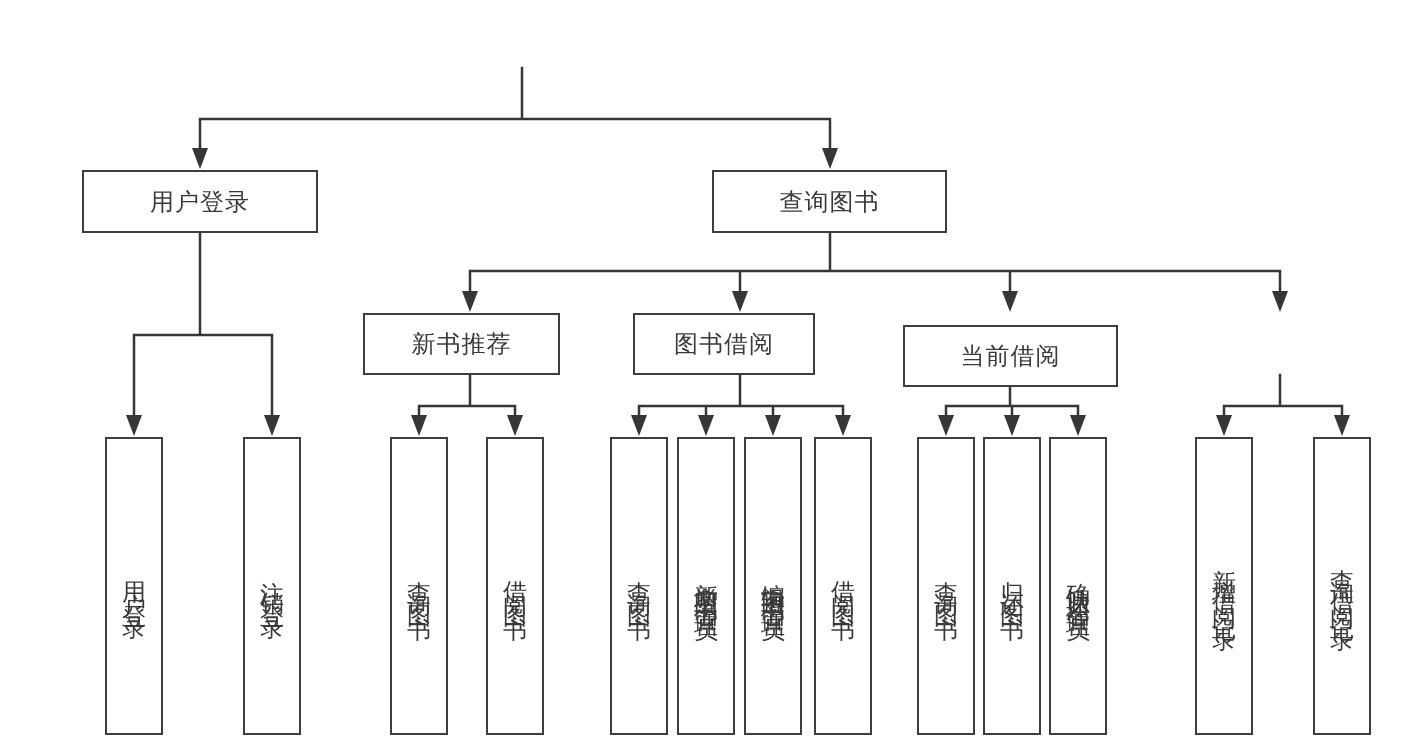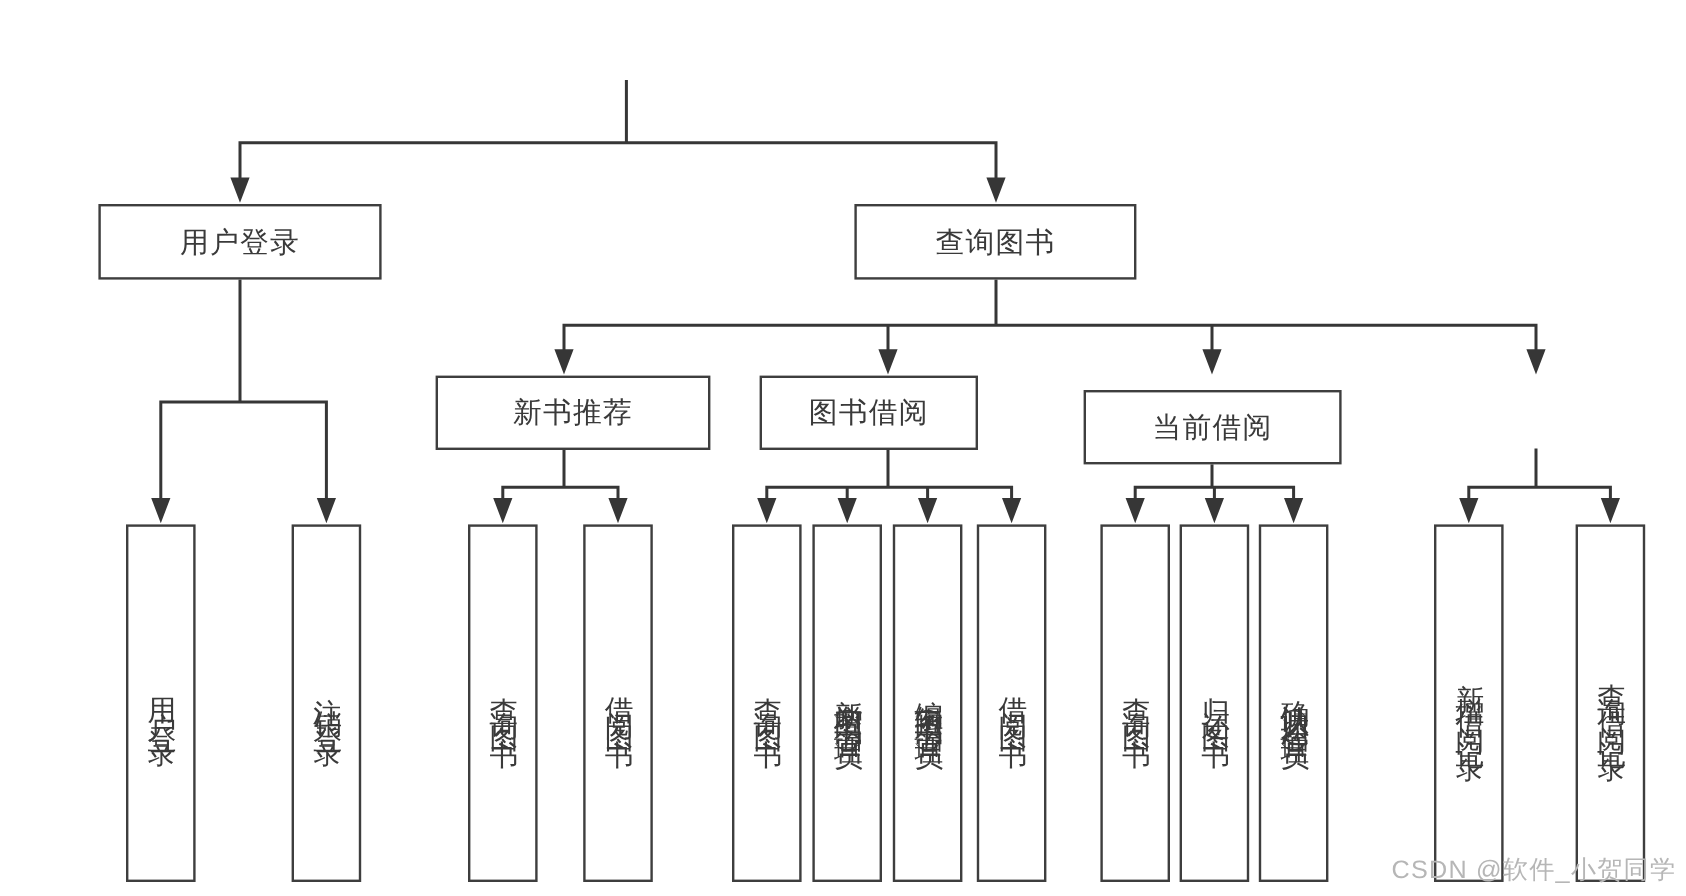--- a/index.html
+++ b/index.html
@@ -80,21 +80,21 @@
   </svg>
 
 
   <div class="box h" style="left:82px;top:170px;width:236px;height:63px">
     <span>用户登录</span>
   </div>
   <div class="box h" style="left:712px;top:170px;width:235px;height:63px">
     <span>查询图书</span>
   </div>
 
-  <div class="box h" style="left:363px;top:313px;width:229px;height:62px">
+  <div class="box h" style="left:363px;top:313px;width:197px;height:62px">
     <span>新书推荐</span>
   </div>
   <div class="box h" style="left:633px;top:313px;width:182px;height:62px">
     <span>图书借阅</span>
   </div>
   <div class="box h" style="left:903px;top:325px;width:215px;height:62px">
     <span>当前借阅</span>
   </div>
 
   <div class="box v" style="left:105px;top:437px;width:58px;height:298px">
@@ -134,15 +134,14 @@
     <span>确认归还（管理员）</span>
   </div>
 
   <div class="box v" style="left:1195px;top:437px;width:58px;height:298px">
     <span>新增借阅记录</span>
   </div>
   <div class="box v" style="left:1313px;top:437px;width:58px;height:298px">
     <span>查询借阅记录</span>
   </div>
 
-  <div class="watermark">CSDN @软件_小贺同学</div>
 
 </div>
 
 </body></html>

